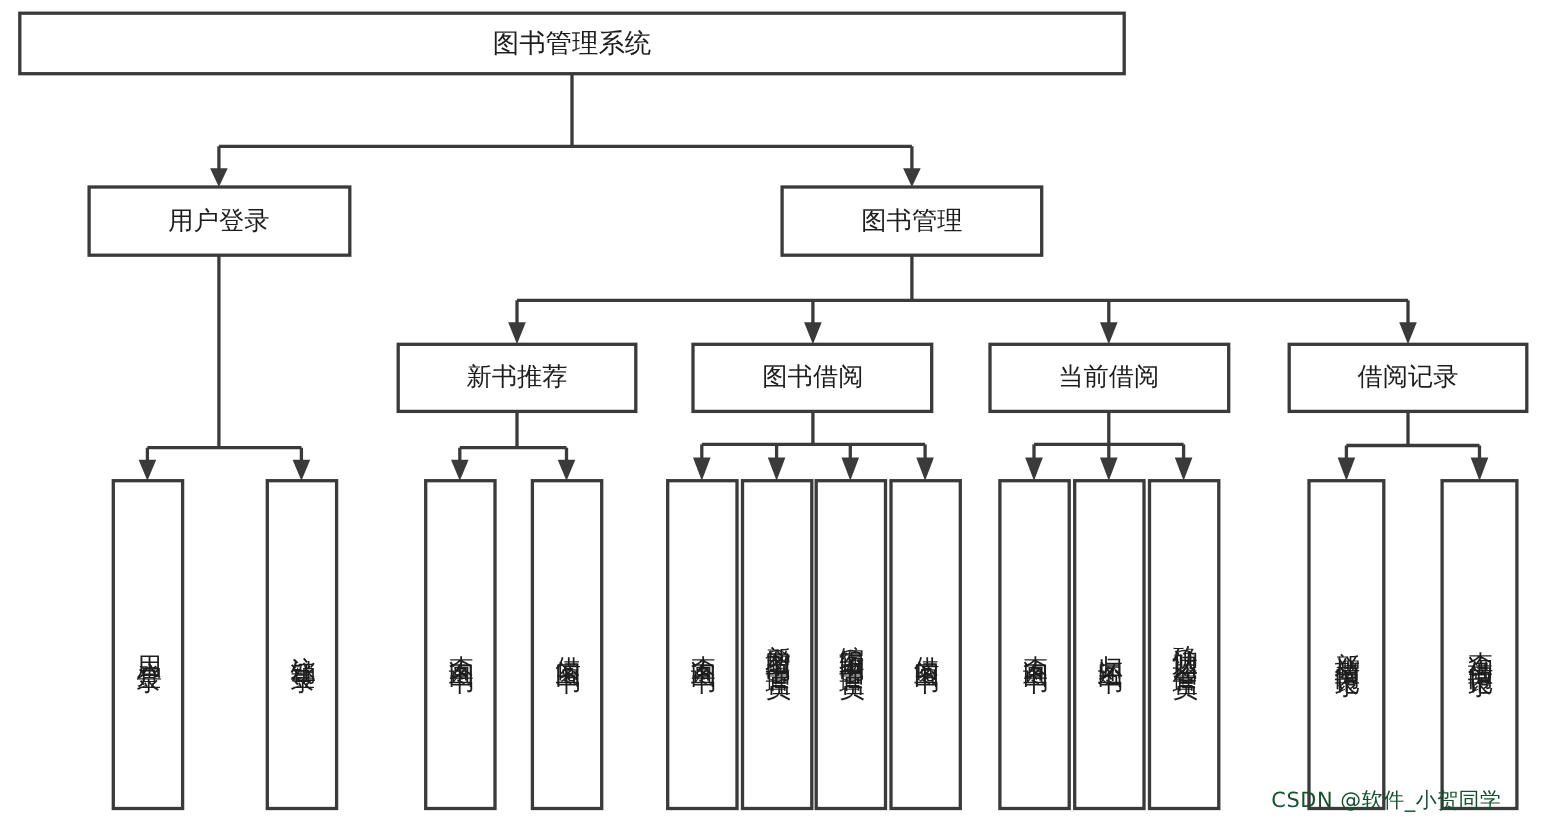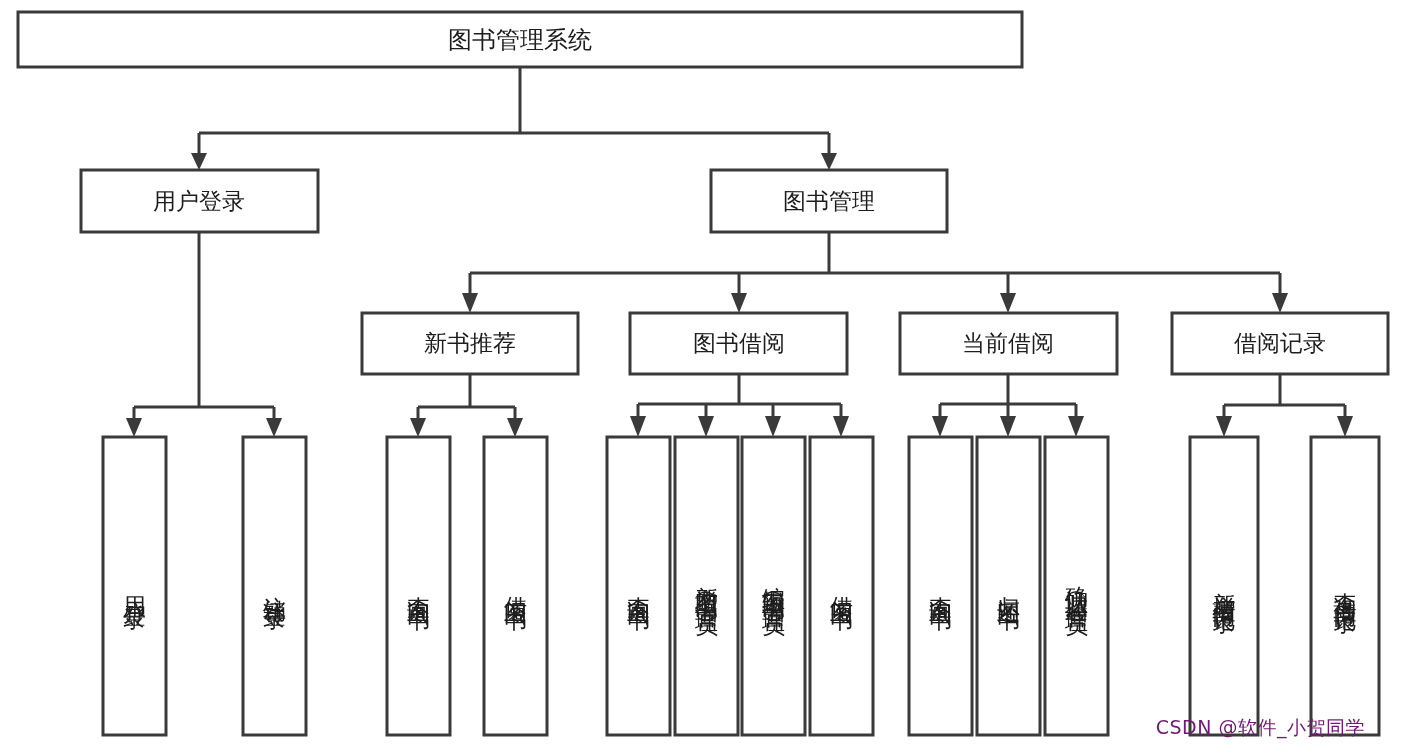--- a/index.html
+++ b/index.html
@@ -72,21 +72,21 @@
     justify-content: center;
     white-space: nowrap;
     pointer-events: none;
   }
   .watermark {
     position: absolute;
     right: 8px;
     bottom: 6px;
     font-family: "DejaVu Sans", "Liberation Sans", sans-serif;
     font-size: 19px;
-    color: #701a75;
+    color: #14532d;
     letter-spacing: 0.5px;
     white-space: nowrap;
   }
 </style>
 </head>
 <body>
 
 <div id="diagram-root">
 
   <svg class="canvas" viewBox="0 0 1405 747" xmlns="http://www.w3.org/2000/svg">

